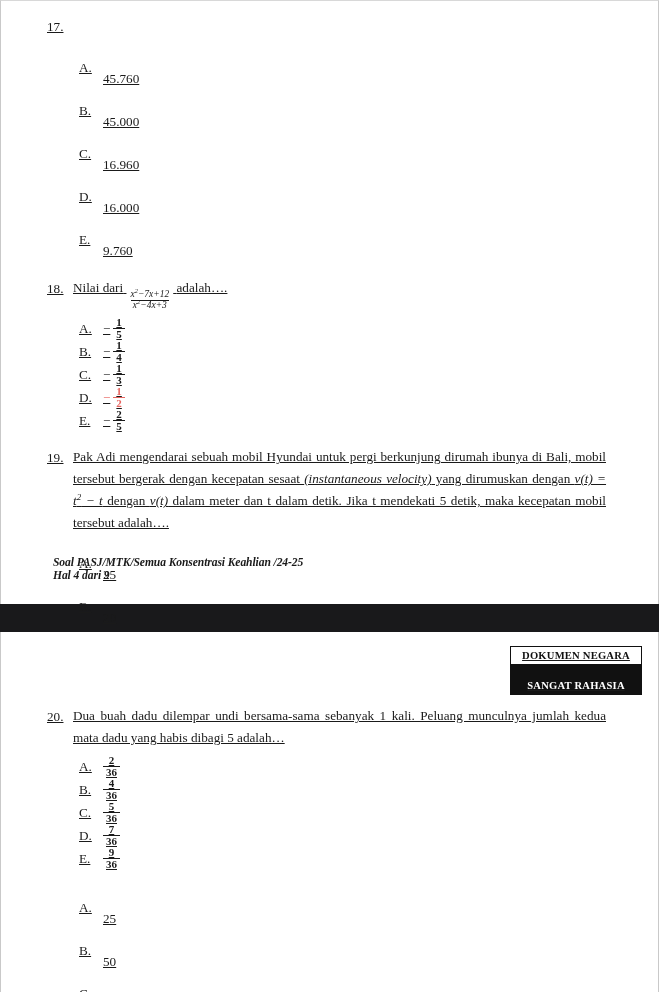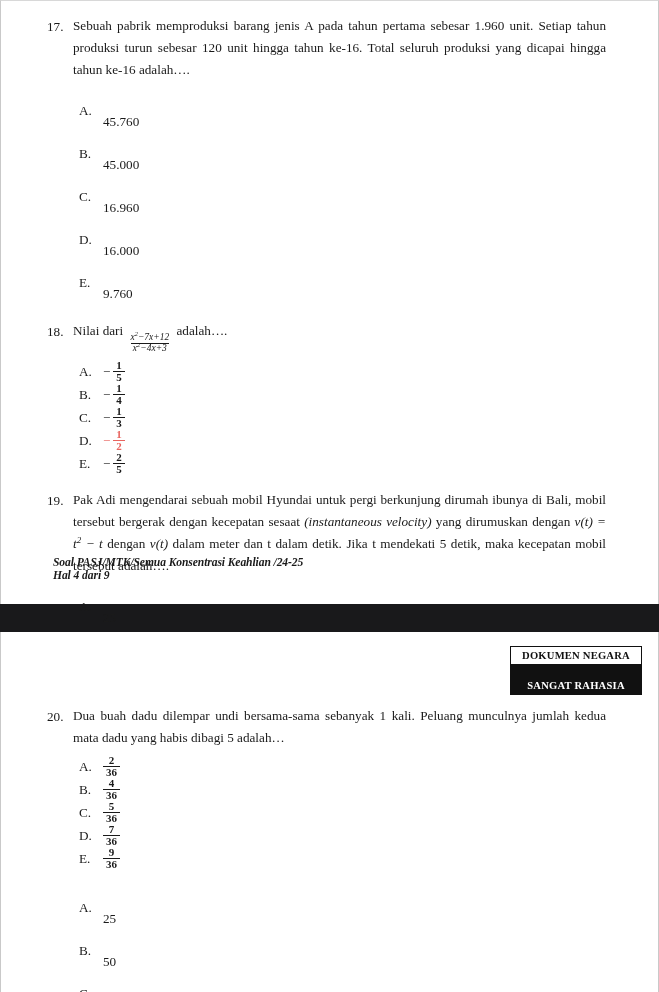--- a/index.html
+++ b/index.html
@@ -15,20 +15,21 @@
     position: relative;
   }
 
   
   .sheet {
     position: relative;
     background: #ffffff;
     border-left: 1px solid #c9c9c9;
     border-right: 1px solid #c9c9c9;
     width: 659px;
+    text-decoration: underline;
   }
   .sheet-top   { height: 604px; border-top: 1px solid #d8d8d8; }
   .sheet-bottom{ height: 444px; }
 
   .page-gap {
     width: 659px; height: 28px;
     background: #19191b;
   }
 
   .question {
@@ -162,21 +163,20 @@
 </style>
 </head>
 <body>
 
 <div class="sheet sheet-top">
 
   <div class="sp-14"></div>
 
   <div class="question">
     <div class="q-num">17.</div>
-    <div class="q-body">Sebuah pabrik memproduksi barang jenis A pada tahun pertama sebesar 1.960 unit. Setiap tahun produksi turun sebesar 120 unit hingga tahun ke-16. Total seluruh produksi yang dicapai hingga tahun ke-16 adalah….</div>
   </div>
   <div class="sp-8"></div>
   <div class="options">
     <div class="opt">
       <span class="opt-letter">A.</span>
       <span class="opt-text">45.760</span>
     </div>
     <div class="opt">
       <span class="opt-letter">B.</span>
       <span class="opt-text">45.000</span>

